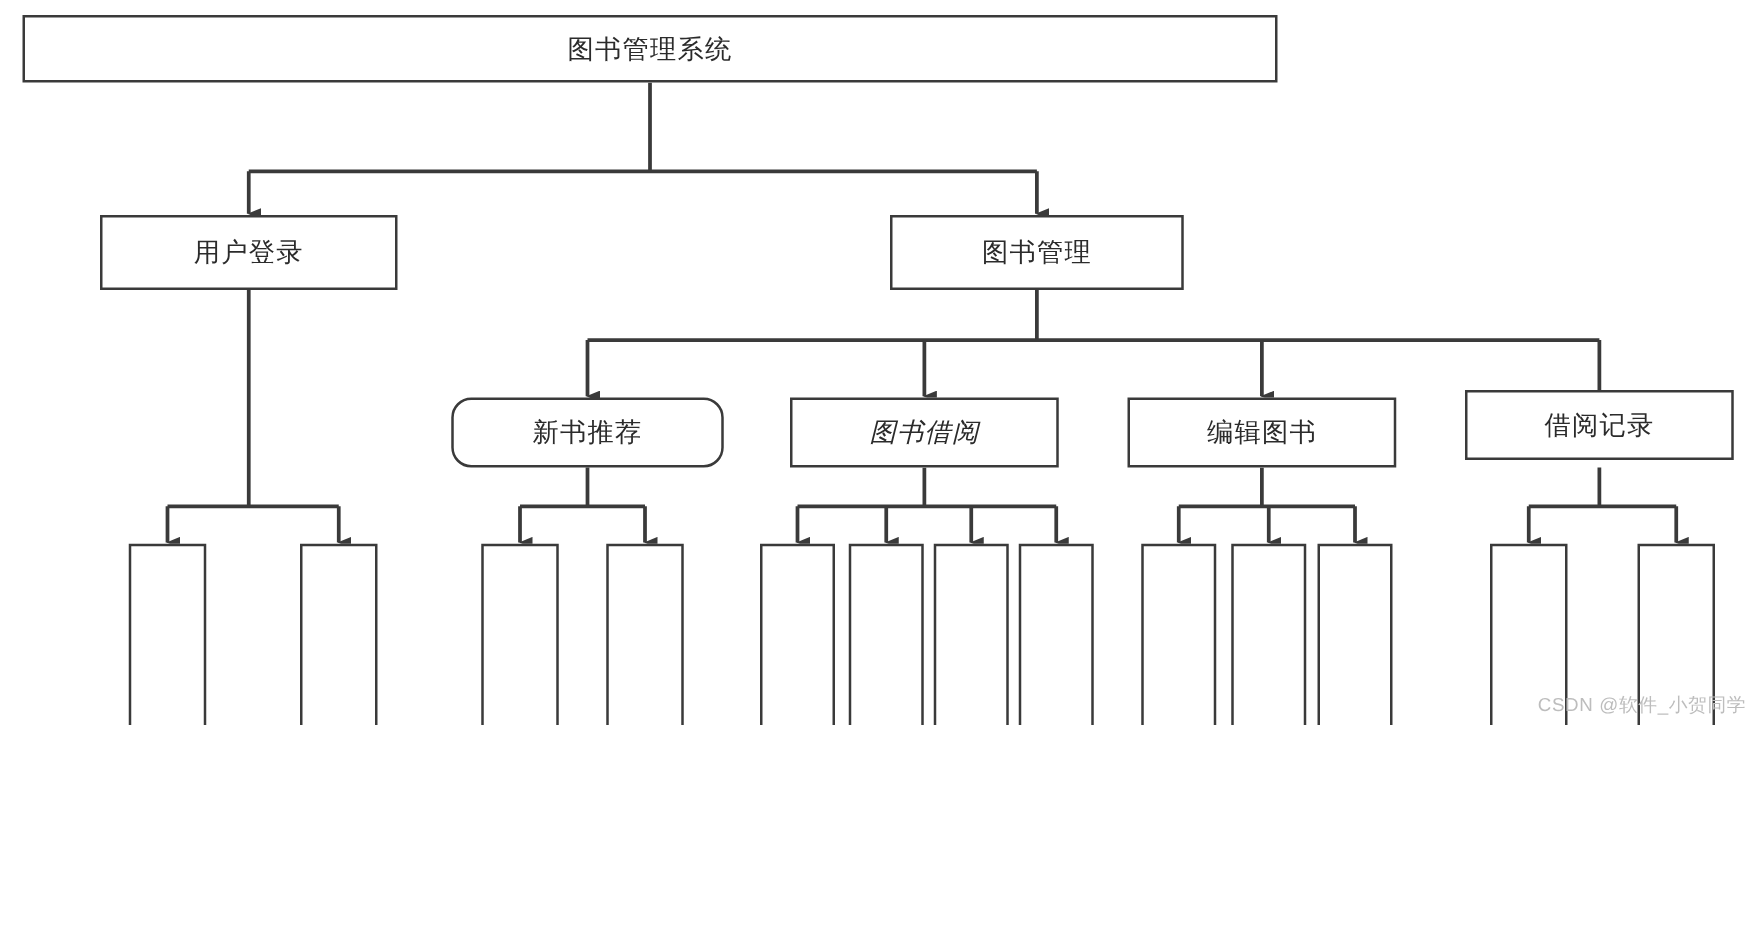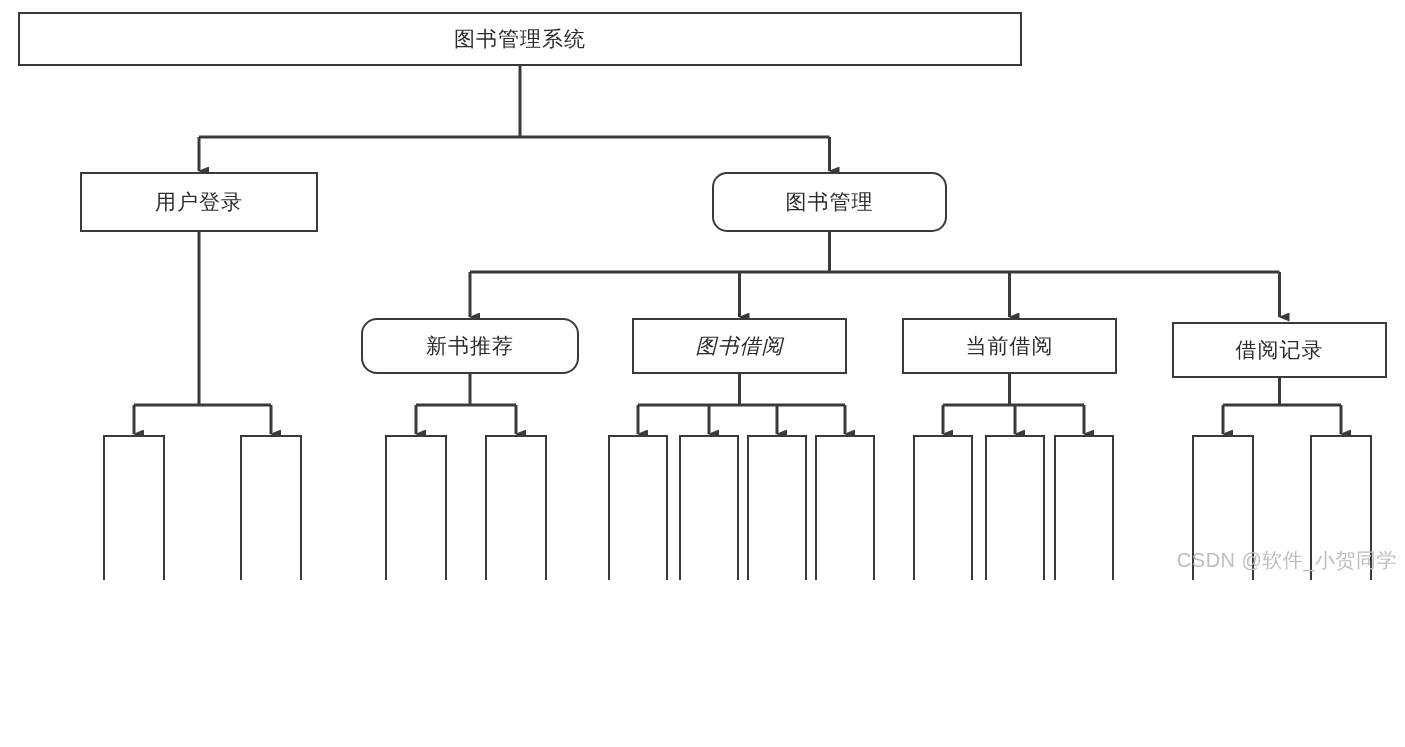--- a/index.html
+++ b/index.html
@@ -51,21 +51,21 @@
     line-height: 1.05;
   }
   .node .lbl {
     display: block;
     white-space: pre;
   }
   #watermark {
     position: absolute;
     right: 8px;
     bottom: 6px;
-    font-size: 20px;
+    font-size: 15px;
     color: #bdbdbd;
     letter-spacing: 0.5px;
     user-select: none;
   }
 </style>
 </head>
 <body>
 
 <div id="canvas">
   <svg id="edges" viewBox="0 0 1405 747">
@@ -111,33 +111,33 @@
       </g>
   </svg>
 
   <div id="nodes">
       <div class="node h" style="left: 18px; top: 12px; width: 1004px; height: 54px;">
         <span class="lbl">图书管理系统</span>
       </div>
       <div class="node h" style="left: 80px; top: 172px; width: 238px; height: 60px;">
         <span class="lbl">用户登录</span>
       </div>
-      <div class="node h" style="left: 712px; top: 172px; width: 235px; height: 60px; border-radius: 15px;">
+      <div class="node h" style="left: 712px; top: 172px; width: 235px; height: 60px;">
         <span class="lbl">图书管理</span>
       </div>
       <div class="node h" style="left: 361px; top: 318px; width: 218px; height: 56px; border-radius: 16px;">
         <span class="lbl">新书推荐</span>
       </div>
       <div class="node h" style="left: 632px; top: 318px; width: 215px; height: 56px; font-style: italic;">
         <span class="lbl">图书借阅</span>
       </div>
       <div class="node h" style="left: 902px; top: 318px; width: 215px; height: 56px;">
-        <span class="lbl">当前借阅</span>
+        <span class="lbl">编辑图书</span>
       </div>
-      <div class="node h" style="left: 1172px; top: 322px; width: 215px; height: 56px;">
+      <div class="node h" style="left: 1172px; top: 312px; width: 215px; height: 56px;">
         <span class="lbl">借阅记录</span>
       </div>
       <div class="node v" style="left: 103px; top: 435px; width: 62px; height: 298px;">
         <span class="lbl">用户登录</span>
       </div>
       <div class="node v" style="left: 240px; top: 435px; width: 62px; height: 298px;">
         <span class="lbl">注销登录</span>
       </div>
       <div class="node v" style="left: 385px; top: 435px; width: 62px; height: 298px;">
         <span class="lbl">查询图书</span>

